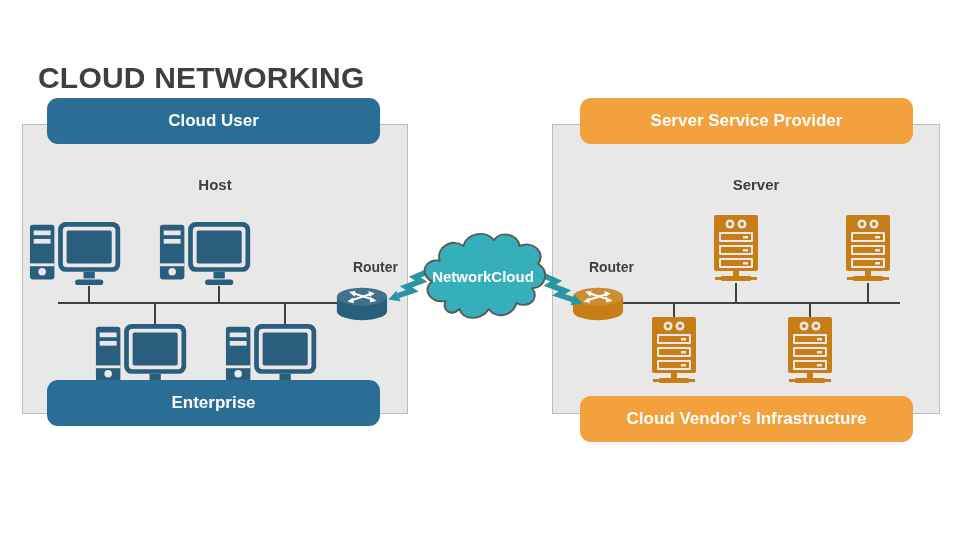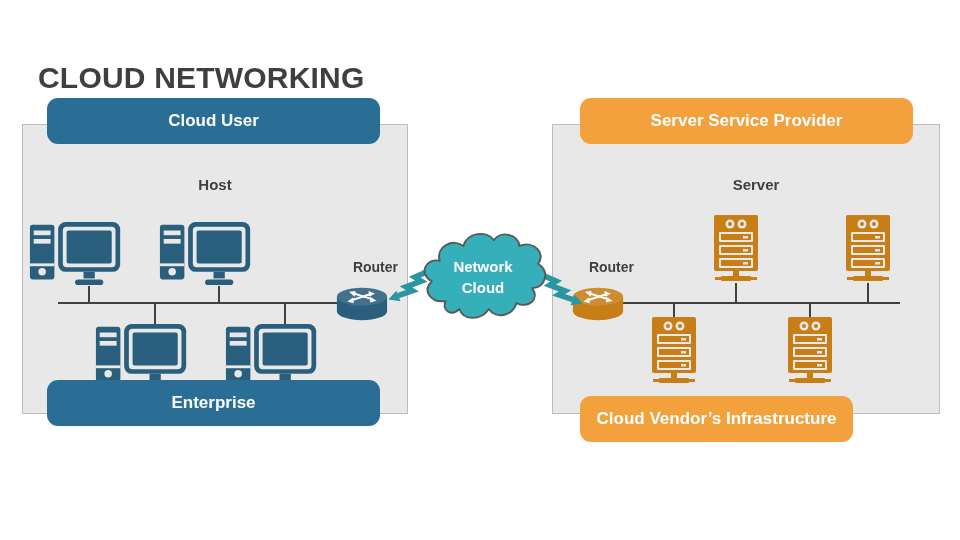--- a/index.html
+++ b/index.html
@@ -21,21 +21,21 @@
   .dev-label{font-size:15px;font-weight:bold;color:var(--title-text);text-align:center;z-index:2;}
   .router-label{font-size:14px;font-weight:bold;color:var(--title-text);text-align:right;z-index:3;}
   .wire{background:var(--line);z-index:1;}
   .icon{display:block;z-index:2;}
   .ic-blue{color:var(--icon-blue);}
   .ic-orange{color:var(--icon-orange);}
   .router{z-index:3;}
   .bolt{color:var(--bolt-teal);z-index:4;}
   .bolt.mirror{transform:scaleX(-1);}
   .cloud-wrap{z-index:5;}
-  .cloud-text{display:flex;flex-direction:column;align-items:center;justify-content:center;
+  .cloud-text{display:flex;flex-direction:row;align-items:center;justify-content:center;
         color:#fff;font-size:15px;font-weight:bold;line-height:21px;z-index:6;text-align:center;}
   .defs{position:absolute;width:0;height:0;overflow:hidden;}
 </style>
 </head>
 <body>
 
 <svg class="defs" aria-hidden="true">
   <defs>
     <symbol id="sym-pc" viewBox="0 0 100 68">
       <rect x="1" y="3" width="26" height="58" rx="3" fill="currentColor"></rect>
@@ -169,15 +169,15 @@
     </svg>
   <svg class="abs icon ic-orange" style="left:788px;top:317px;" width="44" height="68">
       <use href="#sym-server"></use>
     </svg>
 
   <div class="abs router-label" style="left:562px;top:259px;width:72px;">Router</div>
   <svg class="abs icon ic-orange router" style="left:572px;top:287px;" width="52" height="34">
       <use href="#sym-router"></use>
     </svg>
 
-  <div class="abs pill orange" style="left:580px;top:396px;width:273px;">Cloud Vendor’s Infrastructure</div>
+  <div class="abs pill orange" style="left:580px;top:396px;width:333px;">Cloud Vendor’s Infrastructure</div>
 
 </div>
 
 </body></html>

